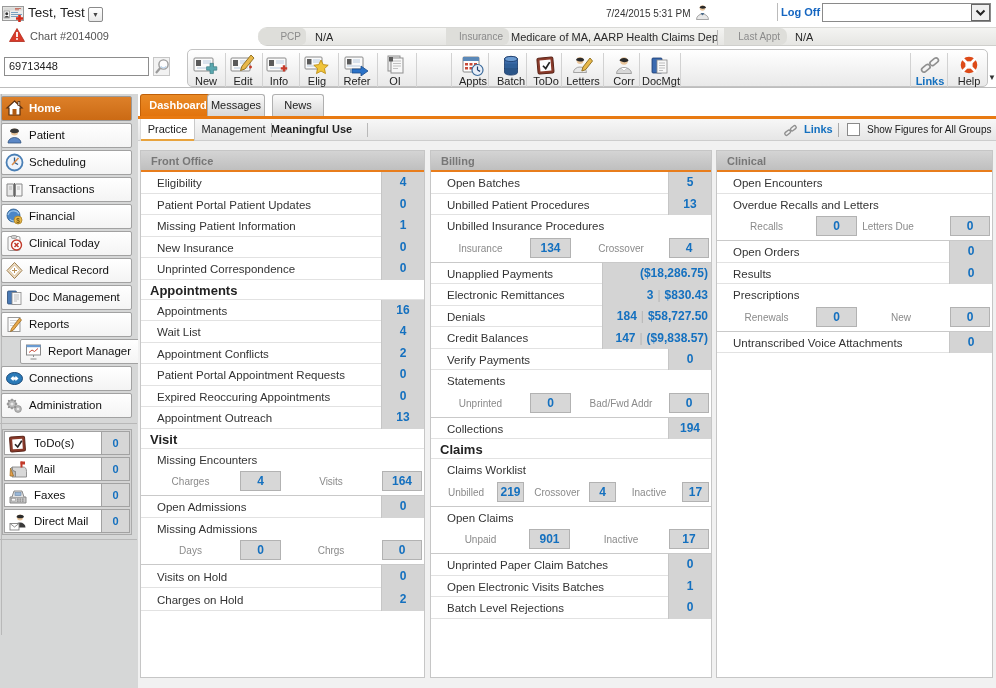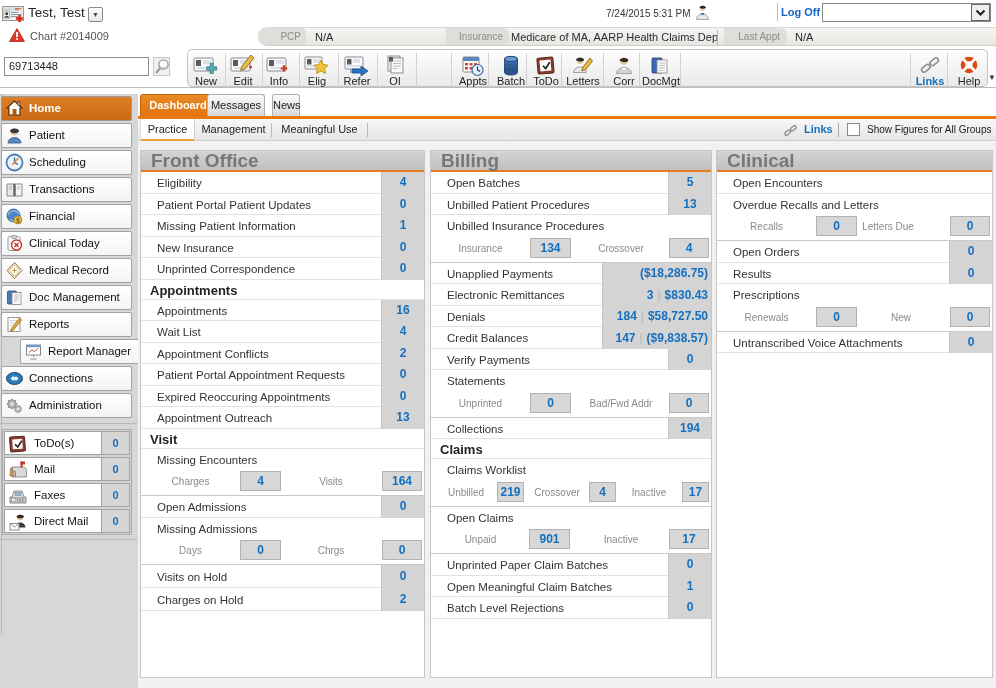--- a/index.html
+++ b/index.html
@@ -60,21 +60,21 @@
 #stabsel { background:#fff; border-right:1px solid #c9c9c9; border-left:1px solid #dcdcdc; font-size:11px; }
 #stabsel:after { content:""; position:absolute; left:0; right:0; bottom:0; height:2px; background:#e8a33d; }
 .ssep { position:absolute; top:4px; width:1px; height:14px; background:#b9b9b9; }
 #links2 { position:absolute; left:666px; top:4px; font-size:11px; font-weight:bold; color:#1470bf; }
 #vbar2 { position:absolute; left:700px; top:4px; width:1px; height:14px; background:#aaa; }
 #cbx { position:absolute; left:709px; top:4px; width:13px; height:13px; background:#fff; border:1px solid #8a8a8a; }
 #cbxlbl { position:absolute; left:729px; top:5px; font-size:10px; color:#1a1a1a; white-space:nowrap; }
 
 
 .panel { position:absolute; top:58px; height:528px; background:#fff; border:1px solid #c6c6c6; }
-.phead { height:21px; background:linear-gradient(#d4d4d4,#bfbfbf); border-bottom:2px solid #e87d1c; font-size:19px; font-weight:bold; color:#777; line-height:20px; padding-left:10px; }
+.phead { height:21px; background:linear-gradient(#d4d4d4,#bfbfbf); border-bottom:2px solid #e87d1c; font-size:11px; font-weight:bold; color:#777; line-height:20px; padding-left:10px; }
 .sect { height:20px; border-bottom:1px solid #e2e2e2; font-size:13px; font-weight:bold; color:#222; line-height:21px; padding-left:9px; }
 .row { position:relative; height:21.5px; border-bottom:1px solid #e2e2e2; font-size:11.5px; color:#333; }
 .row .t { position:absolute; left:16px; top:5px; }
 .row .cell { position:absolute; right:0; top:0; bottom:-1px; width:43px; background:#d4d4d4; border-left:1px solid #c6c6c6; color:#1470bf; font-weight:bold; font-size:12px; text-align:center; line-height:21px; }
 .row .cellw { position:absolute; right:0; top:0; bottom:-1px; width:109px; background:#d4d4d4; border-left:1px solid #c6c6c6; color:#1470bf; font-weight:bold; font-size:12px; display:flex; justify-content:flex-end; align-items:center; padding-right:3px; }
 .row.sub { border-bottom:none; }
 .brow { position:relative; height:26px; border-bottom:1px solid #c9c9c9; font-size:10px; color:#8a8a8a; }
 .brow .l1 { position:absolute; left:0; width:99px; top:6px; text-align:center; }
 .brow .l2 { position:absolute; left:140px; width:100px; top:6px; text-align:center; }
 .box { position:absolute; top:1px; height:20px; background:#d7d7d7; border:1px solid #b2b2b2; color:#1470bf; font-weight:bold; font-size:12px; text-align:center; line-height:18px; }
@@ -458,27 +458,27 @@
           <span class="ct">0</span>
         </div>
   </div>
   <div class="sdiv" style="top:447px;"></div>
 </div>
 
 <div id="main">
   <div id="tabrow">
     <div class="tab" id="tabdash" style="left:2px;width:76px;">Dashboard</div>
     <div class="tab" style="left:69px;width:58px;">Messages</div>
-    <div class="tab" style="left:134px;width:28px;">News</div>
+    <div class="tab" style="left:134px;width:52px;">News</div>
   </div>
   <div id="ohr"></div>
   <div id="subrow">
     <div class="stab" id="stabsel" style="left:2px;width:55px;">Practice</div>
     <div class="stab" style="left:58px;width:75px;">Management</div>
-    <div class="stab" style="left:134px;width:95px;">Meaningful Use</div>
+    <div class="stab" style="left:126px;width:95px;font-weight:bold;">Meaningful Use</div>
     <div class="ssep" style="left:133px;"></div>
     <div class="ssep" style="left:229px;"></div>
     <svg id="chain2" width="15" height="15" viewBox="0 0 22 22" style="position:absolute;left:645px;top:4px;">
           <g transform="rotate(-38 11 11)" fill="none" stroke="#8f8f8f" stroke-width="2">
             <rect x="1" y="8.6" width="9.4" height="4.8" rx="2.4"></rect>
             <rect x="11.6" y="8.6" width="9.4" height="4.8" rx="2.4"></rect>
           </g>
         </svg>
     <div id="links2">Links</div>
     <div id="vbar2"></div>
@@ -649,21 +649,21 @@
           <span class="l1">Unpaid</span>
           <div class="box" style="left:98px;width:41px;">901</div>
           <span class="l2">Inactive</span>
           <div class="box b2">17</div>
         </div>
     <div class="row">
           <span class="t">Unprinted Paper Claim Batches</span>
           <div class="cell">0</div>
         </div>
     <div class="row">
-          <span class="t">Open Meaningful Claim Batches</span>
+          <span class="t">Open Electronic Visits Batches</span>
           <div class="cell">1</div>
         </div>
     <div class="row">
           <span class="t">Batch Level Rejections</span>
           <div class="cell">0</div>
         </div>
   </div>
 
   <div class="panel" style="left:578px;width:277px;">
     <div class="phead">Clinical</div>

